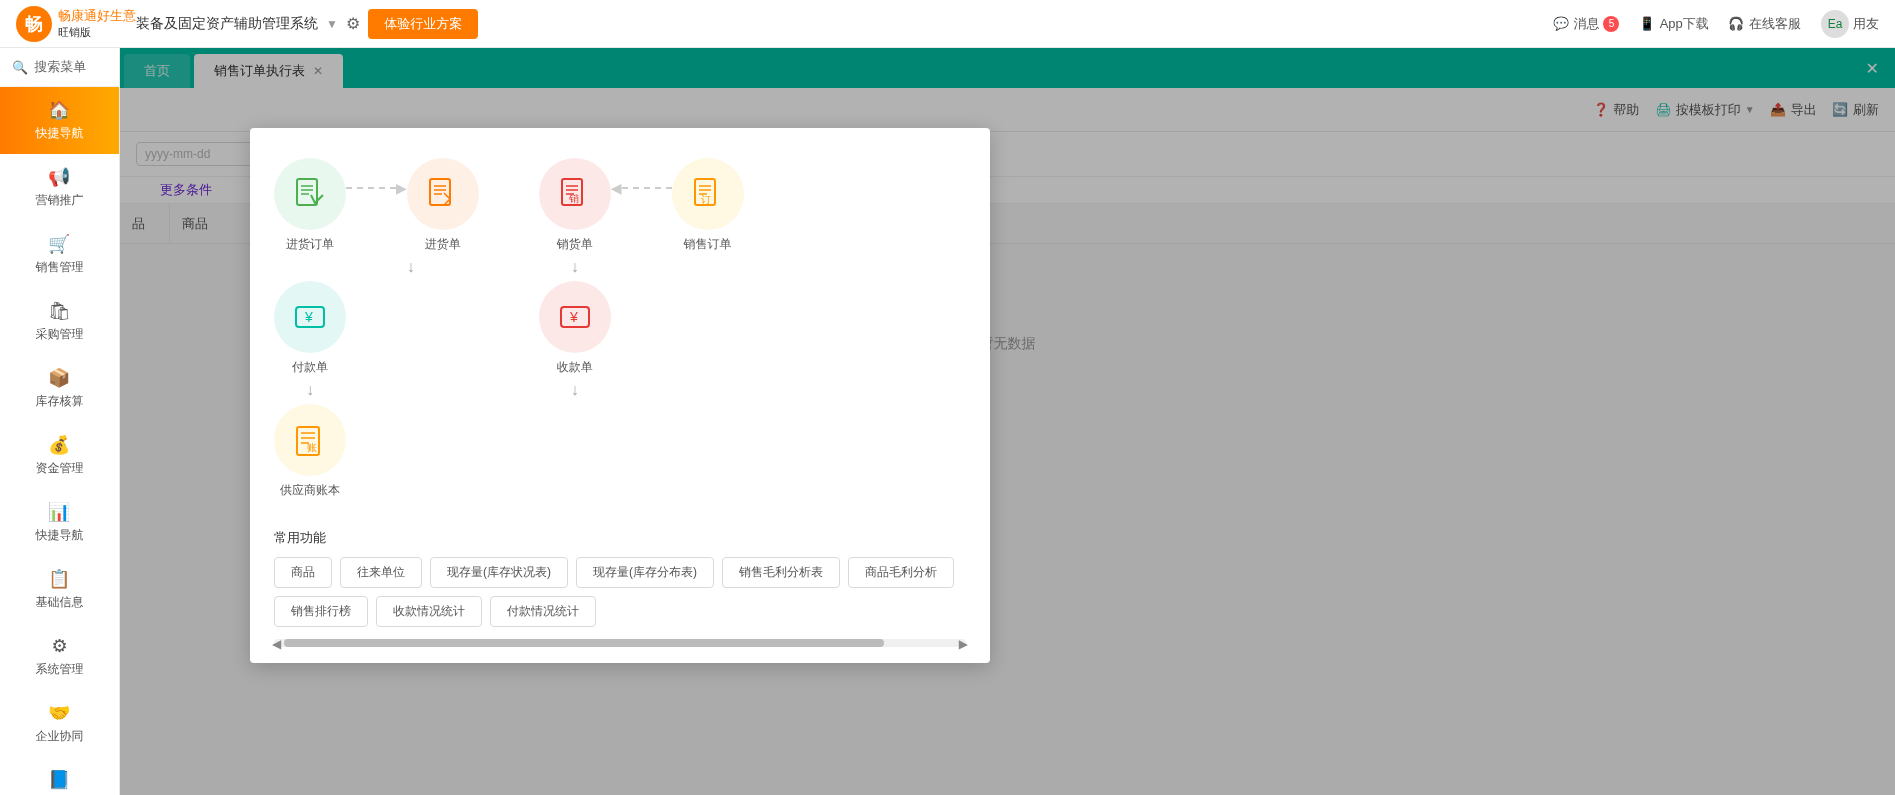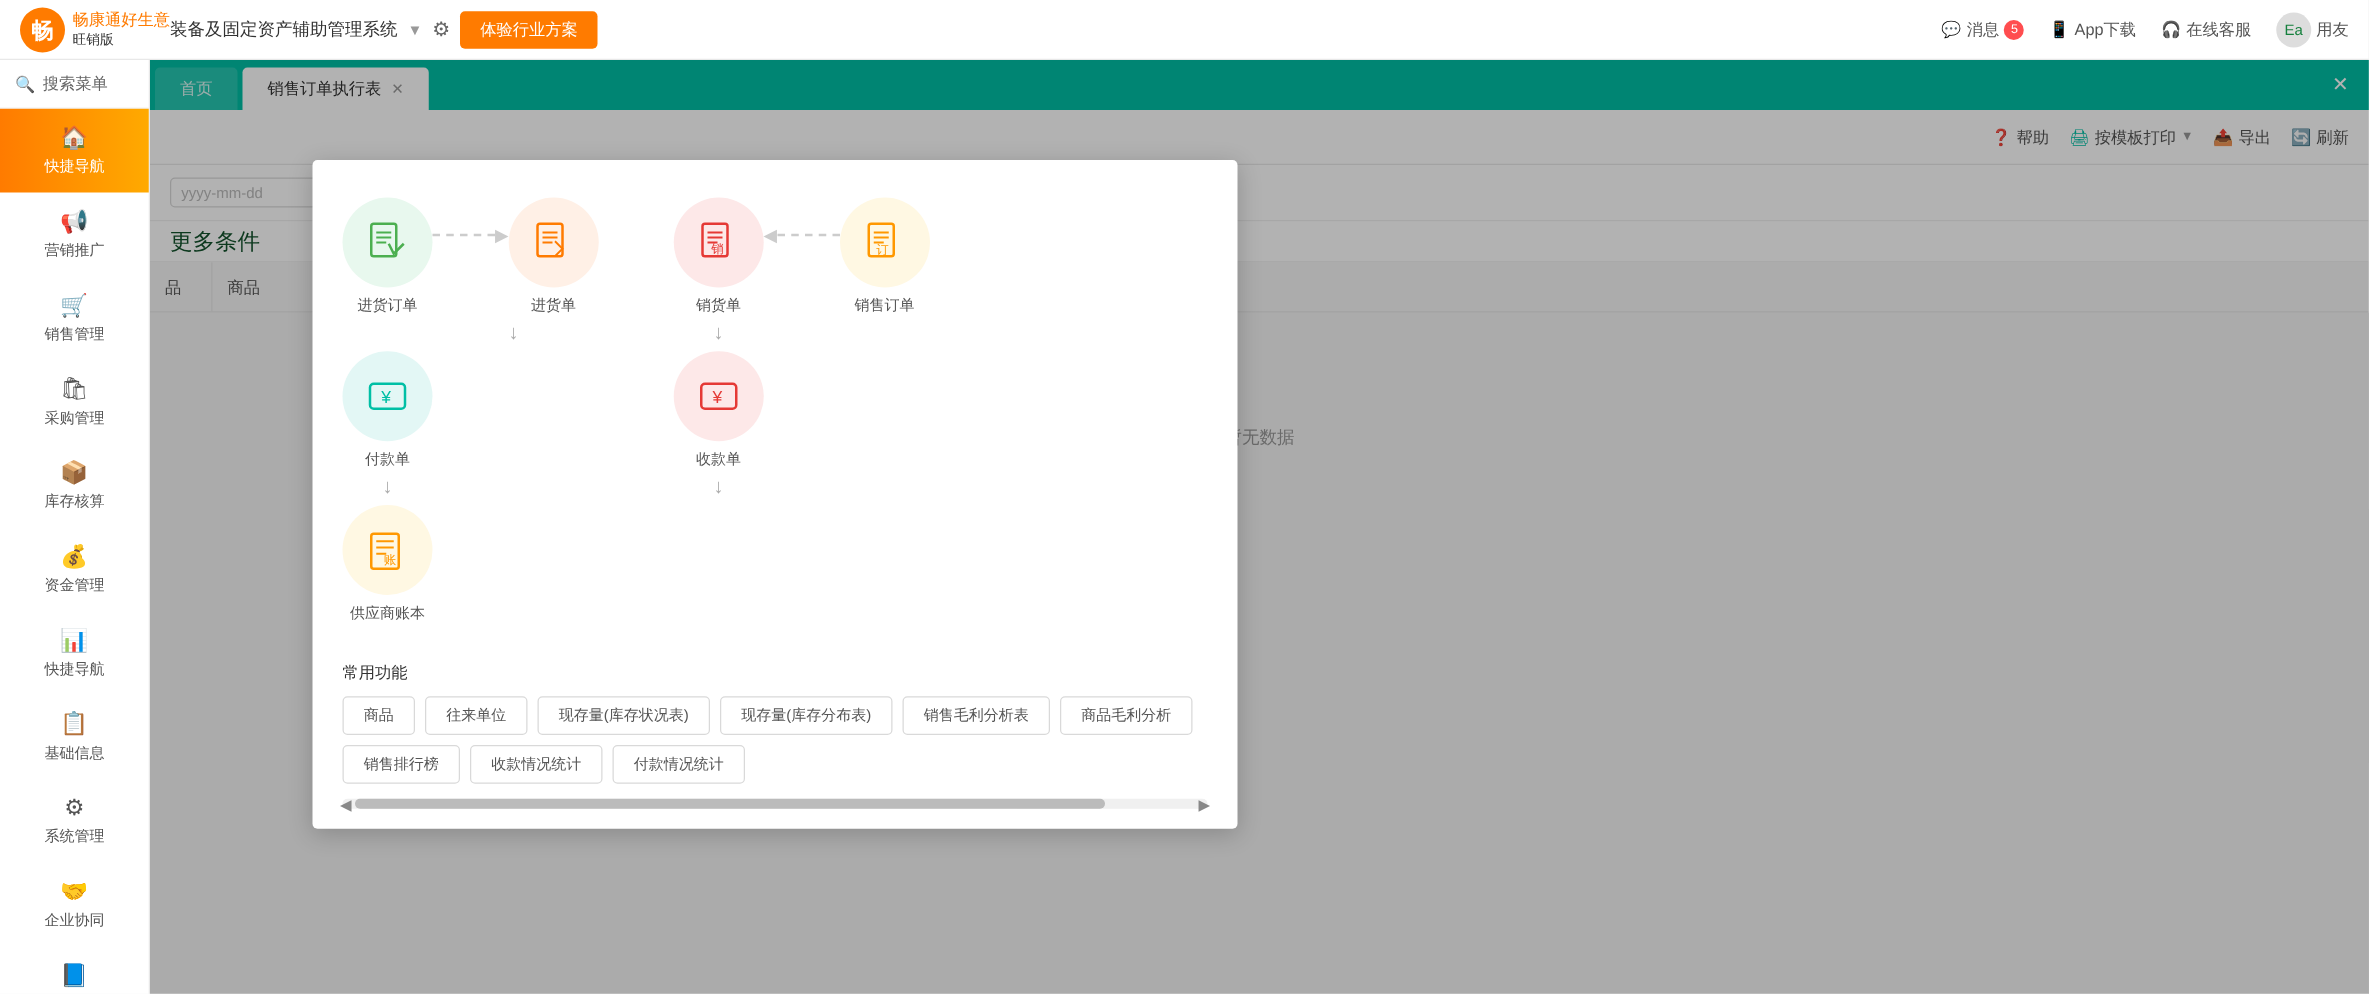--- a/index.html
+++ b/index.html
@@ -255,23 +255,24 @@
     .set-btn {
       background: #ff7b00;
       color: white;
       border: none;
       padding: 5px 12px;
       border-radius: 4px;
       cursor: pointer;
       font-size: 13px;
     }
     .more-conditions {
-      color: #14532d;
-      cursor: pointer;
-      font-size: 18px;
+      color: #6d28d9;
+      cursor: pointer;
+      font-size: 13px;
+      margin-left: 24px;
     }
     .table-header {
       display: flex;
       background: #f7f7f7;
       border-bottom: 1px solid #e8e8e8;
       height: 40px;
       align-items: center;
     }
     .th {
       padding: 0 12px;

